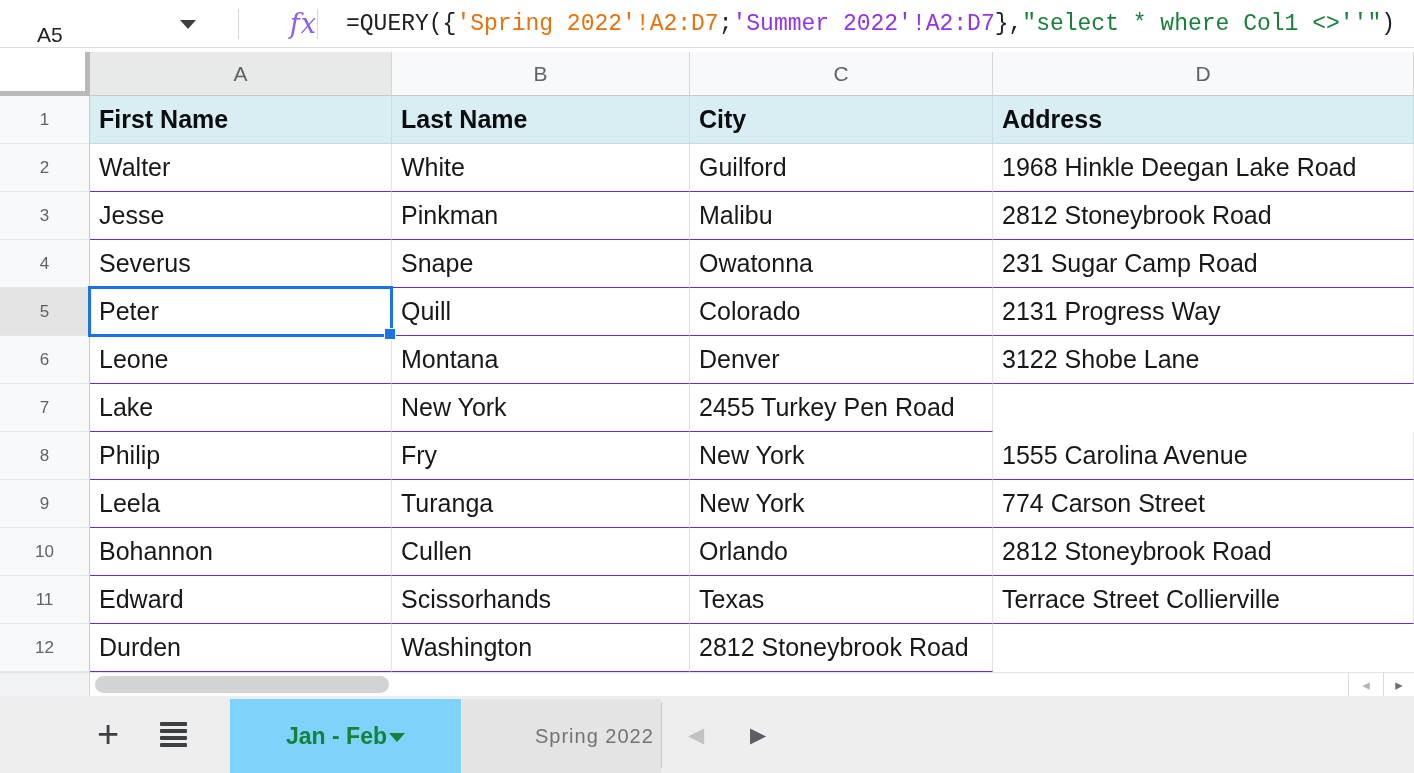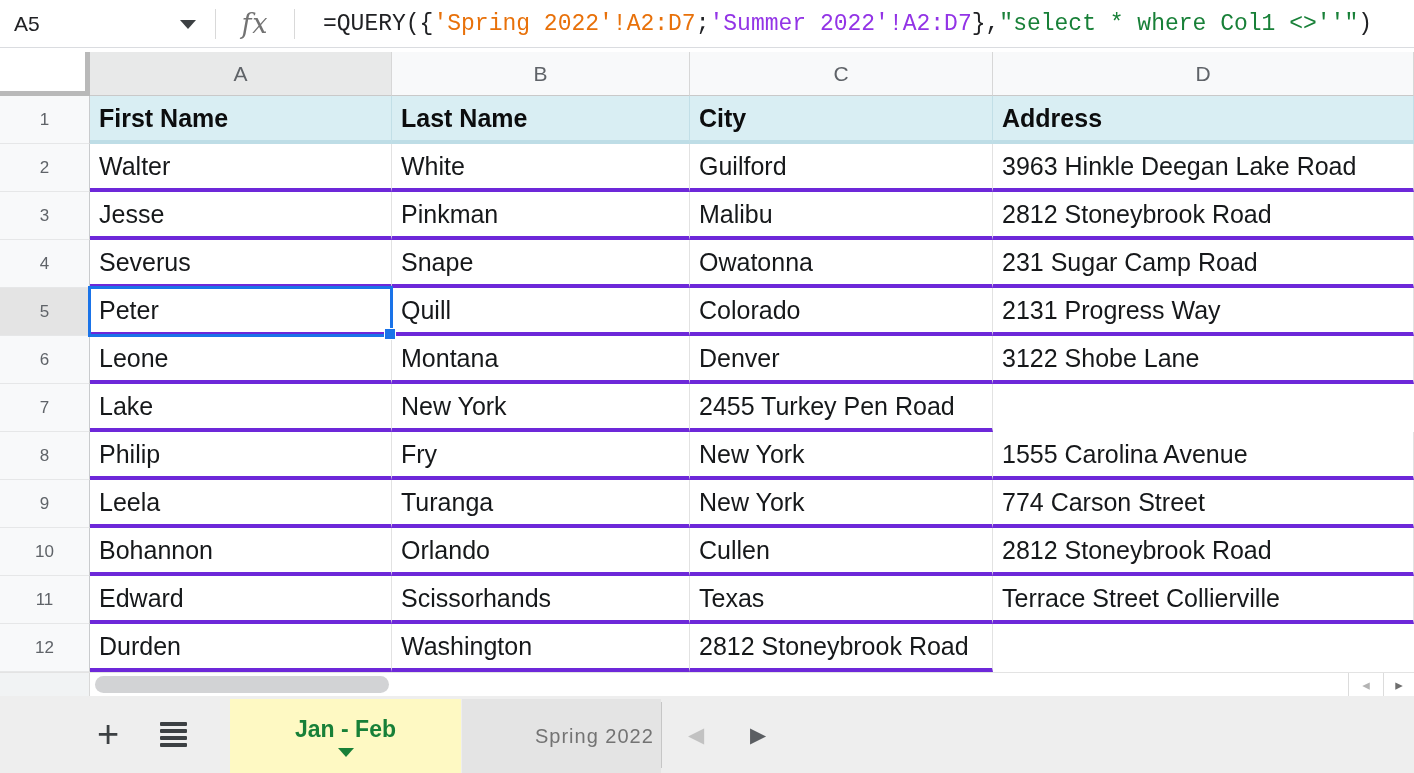--- a/index.html
+++ b/index.html
@@ -2,45 +2,45 @@
 <html><head>
 <meta charset="utf-8">
 <style>
   html,body{margin:0;padding:0;background:#fff;}
   .app{position:relative;width:1414px;height:773px;background:#fff;overflow:hidden;
        font-family:"Liberation Sans",sans-serif;-webkit-font-smoothing:antialiased;}
 
   
   .formula-bar{position:absolute;left:0;top:0;width:1414px;height:47px;background:#fff;
                border-bottom:1px solid #dadce0;display:flex;align-items:center;}
-  .name-box{width:215px;height:100%;display:flex;align-items:center;position:relative;cursor:pointer;}
+  .name-box{width:215px;height:100%;display:flex;align-items:flex-end;position:relative;cursor:pointer;padding-left:23px;}
   .name-text{margin-left:14px;font-size:21px;color:#202124;}
   .nb-arrow{position:absolute;left:180px;top:50%;margin-top:-4px;width:0;height:0;
             border-left:8px solid transparent;border-right:8px solid transparent;border-top:9px solid #3c4043;}
   .vdiv{width:1px;height:30px;background:#d9d9d9;}
-  .fx{width:78px;text-align:center;font-family:"DejaVu Serif",serif;font-style:italic;
-      font-size:27px;color:#737373;letter-spacing:1px;}
+  .fx{width:78px;text-align:right;font-family:"DejaVu Serif",serif;font-style:italic;
+      font-size:27px;color:#8b5cf6;letter-spacing:1px;}
   .formula-text{flex:1;margin-left:28px;font-family:Liberation Mono, monospace;font-size:23px;
                 white-space:nowrap;overflow:hidden;color:#202124;}
 
   
   .col-headers{position:absolute;left:0;top:52px;width:1414px;height:44px;display:grid;
                grid-template-columns:90px 302px 298px 303px 421px;}
   .corner{background:#fff;border-right:5px solid #b9b9b9;border-bottom:5px solid #b9b9b9;box-sizing:border-box;}
   .col-h{background:#f8f9fa;border-right:1px solid #d7d7d7;border-bottom:1px solid #c9c9c9;box-sizing:border-box;
          display:flex;align-items:center;justify-content:center;color:#5f6368;font-size:21px;cursor:pointer;}
   .col-h.sel{background:#e8e9e9;}
 
   
   .grid{position:absolute;left:0;top:96px;width:1414px;}
   .grid-row{display:grid;grid-template-columns:90px 302px 298px 303px 421px;height:48px;}
   .row-num{background:#f8f9fa;border-right:1px solid #c9cbcd;border-bottom:1px solid #e6e7e8;box-sizing:border-box;
            display:flex;align-items:center;justify-content:center;color:#5f6368;font-size:17px;cursor:pointer;}
   .row-num.sel{background:#e4e4e4;}
-  .cell{background:#fff;border-right:1px solid #e2e2e2;border-bottom:4px solid #6d28d9;box-sizing:border-box;
+  .cell{background:#fff;border-right:1px solid #e2e2e2;border-bottom:1px solid #6d28d9;box-sizing:border-box;
         display:flex;align-items:center;padding-left:9px;font-size:25px;color:#16181a;
         white-space:nowrap;overflow:hidden;cursor:cell;}
   .header-row .cell{background:#d9eef3;font-weight:bold;color:#0c0d0e;
                     border-right-color:#c2dfe7;border-bottom-color:#bedde6;}
 
   
   .selection{position:absolute;left:88px;top:286px;width:305px;height:51px;box-sizing:border-box;
              border:3px solid #1a73e8;pointer-events:none;}
   .handle{position:absolute;right:-6px;bottom:-6px;width:10px;height:10px;background:#1a73e8;
           border:1px solid #fff;pointer-events:auto;cursor:crosshair;}
@@ -56,21 +56,21 @@
   .hs-right{left:1384px;width:30px;color:#6e6e6e;}
 
   
   .tabbar{position:absolute;left:0;top:696px;width:1414px;height:77px;background:#eeeeee;}
   .tb-btn{position:absolute;top:0;height:100%;display:flex;align-items:center;justify-content:center;cursor:pointer;}
   .add-btn{left:86px;width:44px;font-size:38px;font-weight:300;color:#3c4043;}
   .menu-btn{left:150px;width:46px;}
   .bars{width:27px;display:flex;flex-direction:column;gap:3px;}
   .bars i{display:block;height:4px;background:#3c4043;border-radius:1px;}
   .tab{position:absolute;top:3px;height:74px;box-sizing:border-box;display:flex;align-items:center;cursor:pointer;}
-  .tab.active{left:230px;width:231px;background:#fef9c3;justify-content:center;gap:2px;flex-direction:column;}
+  .tab.active{left:230px;width:231px;background:#7dd3fc;justify-content:center;gap:2px;}
   .tab.active .tab-label{color:#188038;font-weight:700;font-size:23px;}
   .tab-caret{width:0;height:0;border-left:8px solid transparent;border-right:8px solid transparent;border-top:9px solid #188038;margin-top:3px;}
   .tab.inactive{left:462px;width:199px;background:#e4e4e4;padding-left:30px;overflow:hidden;}
   .tab.inactive .tab-label{color:#737373;font-size:20px;letter-spacing:1px;white-space:nowrap;margin-left:43px;}
   .tab-sep{position:absolute;left:661px;top:6px;width:1px;height:66px;background:#c6c6c6;}
   .nav-arrow{position:absolute;top:0;height:100%;width:32px;display:flex;align-items:center;justify-content:center;
              font-family:"DejaVu Sans",sans-serif;font-size:21px;cursor:pointer;}
   .nav-prev{left:680px;color:#c2c2c2;}
   .nav-next{left:742px;color:#5b5e62;}
 </style>
@@ -104,21 +104,21 @@
         <div class="cell">First Name</div>
         <div class="cell">Last Name</div>
         <div class="cell">City</div>
         <div class="cell">Address</div>
       </div>
       <div class="grid-row">
         <div class="row-num">2</div>
         <div class="cell">Walter</div>
         <div class="cell">White</div>
         <div class="cell">Guilford</div>
-        <div class="cell">3963 Hinkle Deegan Lake Road</div>
+        <div class="cell">1968 Hinkle Deegan Lake Road</div>
       </div>
       <div class="grid-row">
         <div class="row-num">3</div>
         <div class="cell">Jesse</div>
         <div class="cell">Pinkman</div>
         <div class="cell">Malibu</div>
         <div class="cell">2812 Stoneybrook Road</div>
       </div>
       <div class="grid-row">
         <div class="row-num">4</div>
@@ -157,22 +157,22 @@
       <div class="grid-row">
         <div class="row-num">9</div>
         <div class="cell">Leela</div>
         <div class="cell">Turanga</div>
         <div class="cell">New York</div>
         <div class="cell">774 Carson Street</div>
       </div>
       <div class="grid-row">
         <div class="row-num">10</div>
         <div class="cell">Bohannon</div>
+        <div class="cell">Cullen</div>
         <div class="cell">Orlando</div>
-        <div class="cell">Cullen</div>
         <div class="cell">2812 Stoneybrook Road</div>
       </div>
       <div class="grid-row">
         <div class="row-num">11</div>
         <div class="cell">Edward</div>
         <div class="cell">Scissorhands</div>
         <div class="cell">Texas</div>
         <div class="cell">Terrace Street Collierville</div>
       </div>
       <div class="grid-row">

